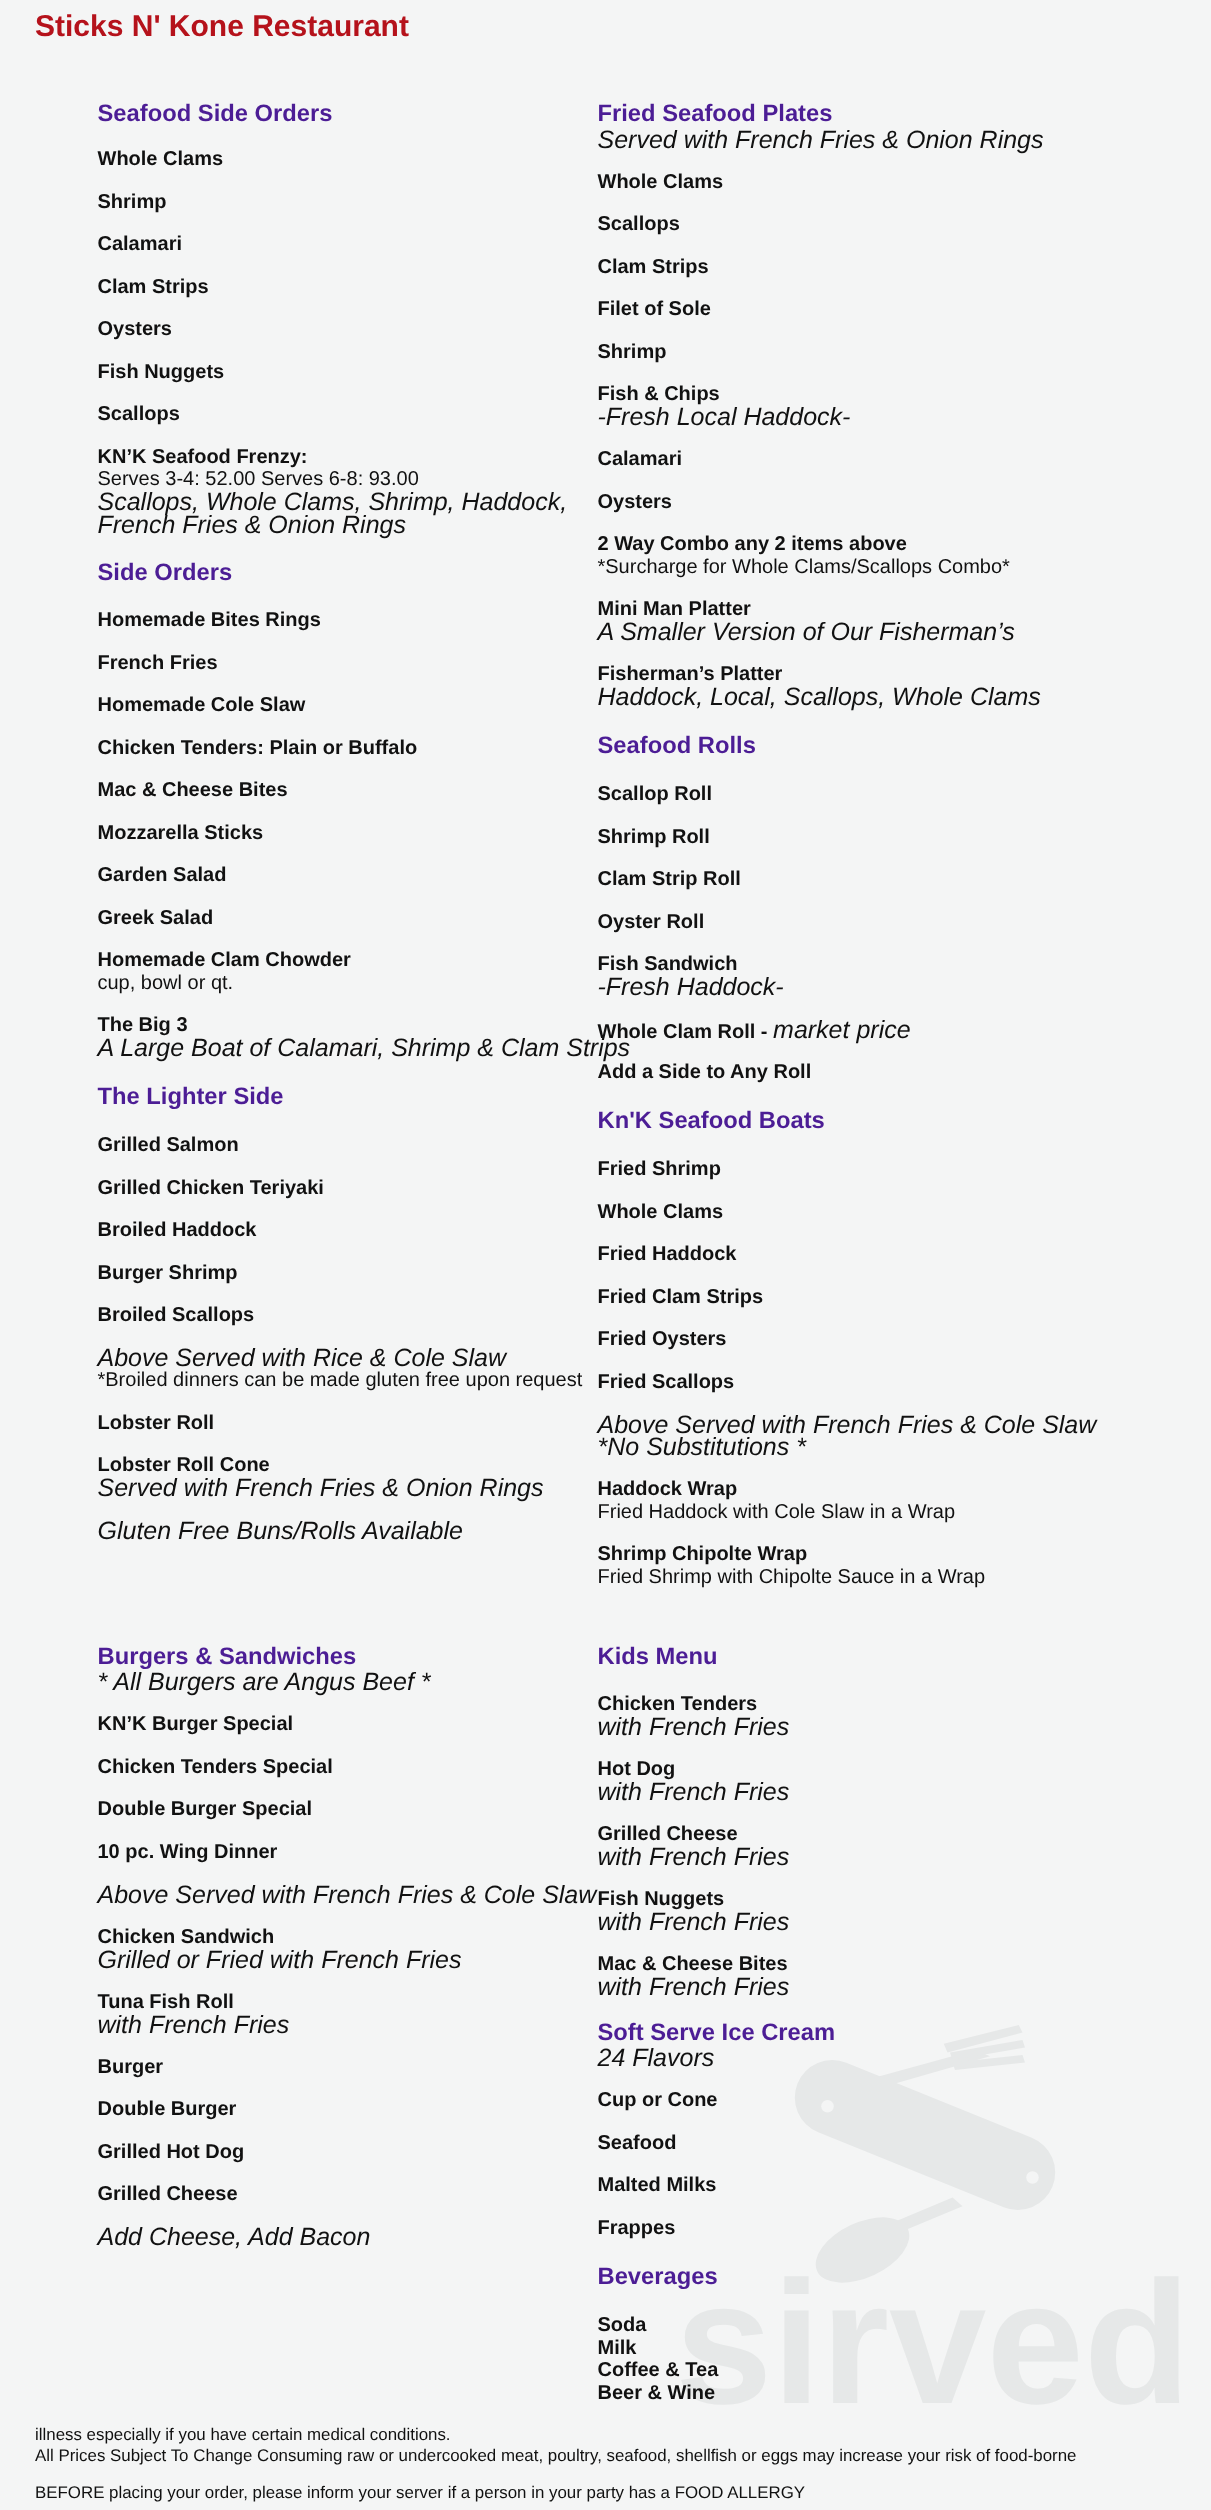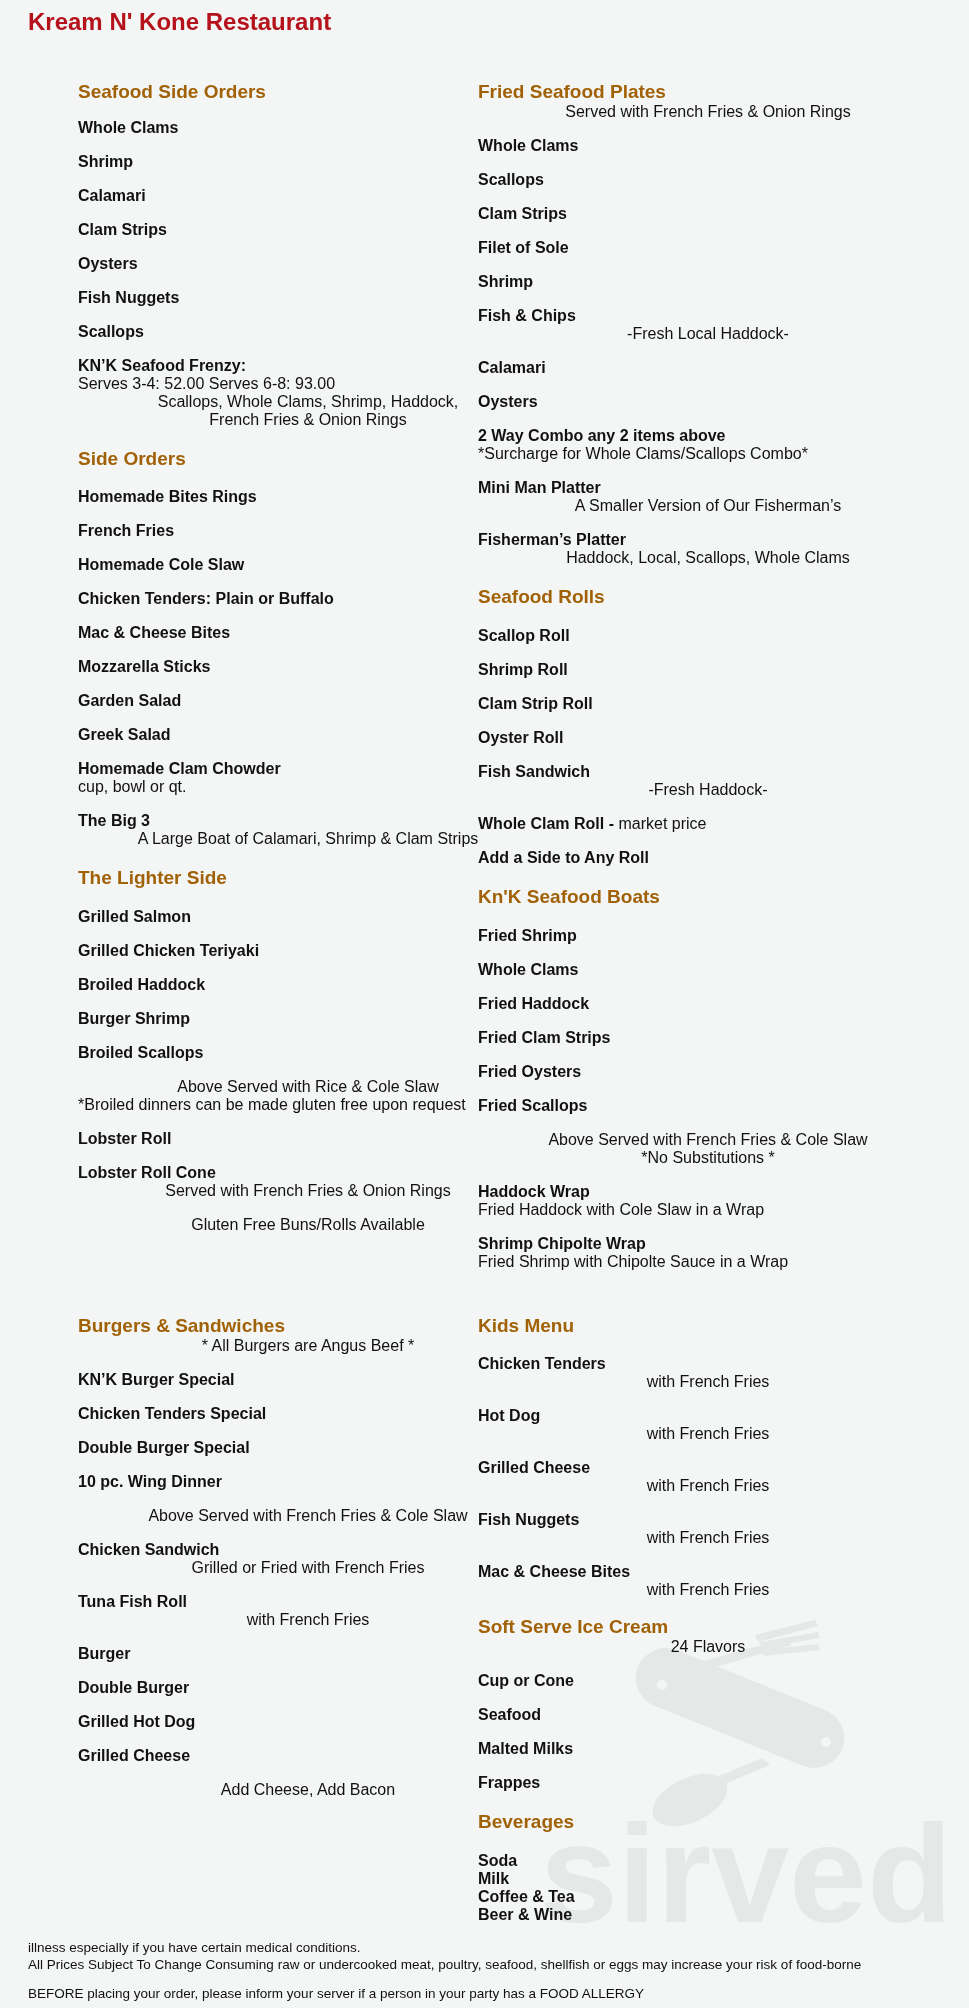--- a/index.html
+++ b/index.html
@@ -10,31 +10,31 @@
     color: #111;
   }
   .title {
     position: absolute; left: 28px; top: 8px;
     font-size: 24px; font-weight: bold; color: #b5121b; margin: 0;
   }
   .col { position: absolute; width: 420px; }
   .col-l { left: 78px; }
   .col-r { left: 478px; }
   .blk { position: absolute; left: 0; width: 460px; }
-  .h { font-size: 19px; font-weight: bold; color: #a16207; line-height: 22px; }
+  .h { font-size: 19px; font-weight: bold; color: #4c1d95; line-height: 22px; }
   .n { font-size: 16px; font-weight: bold; line-height: 18px; }
   .d { font-size: 16px; line-height: 18px; }
-  .i { font-size: 16px; line-height: 18px; text-align: center; }
+  .i { font-size: 20px; font-style: italic; line-height: 18px; }
   .foot { position: absolute; left: 28px; width: 900px; font-size: 13.5px; line-height: 17px; color: #111; }
   .wm { position: absolute; left: 530px; top: 1600px; width: 420px; height: 330px; pointer-events: none; }
 </style>
 </head>
 <body>
 
-<h1 class="title">Kream N' Kone Restaurant</h1>
+<h1 class="title">Sticks N' Kone Restaurant</h1>
 
 <div class="col col-l" style="top:0;">
 
   <div class="blk h" style="top:81px">Seafood Side Orders</div>
   <div class="blk n" style="top:119px">Whole Clams</div>
   <div class="blk n" style="top:153px">Shrimp</div>
   <div class="blk n" style="top:187px">Calamari</div>
   <div class="blk n" style="top:221px">Clam Strips</div>
   <div class="blk n" style="top:255px">Oysters</div>
   <div class="blk n" style="top:289px">Fish Nuggets</div>

